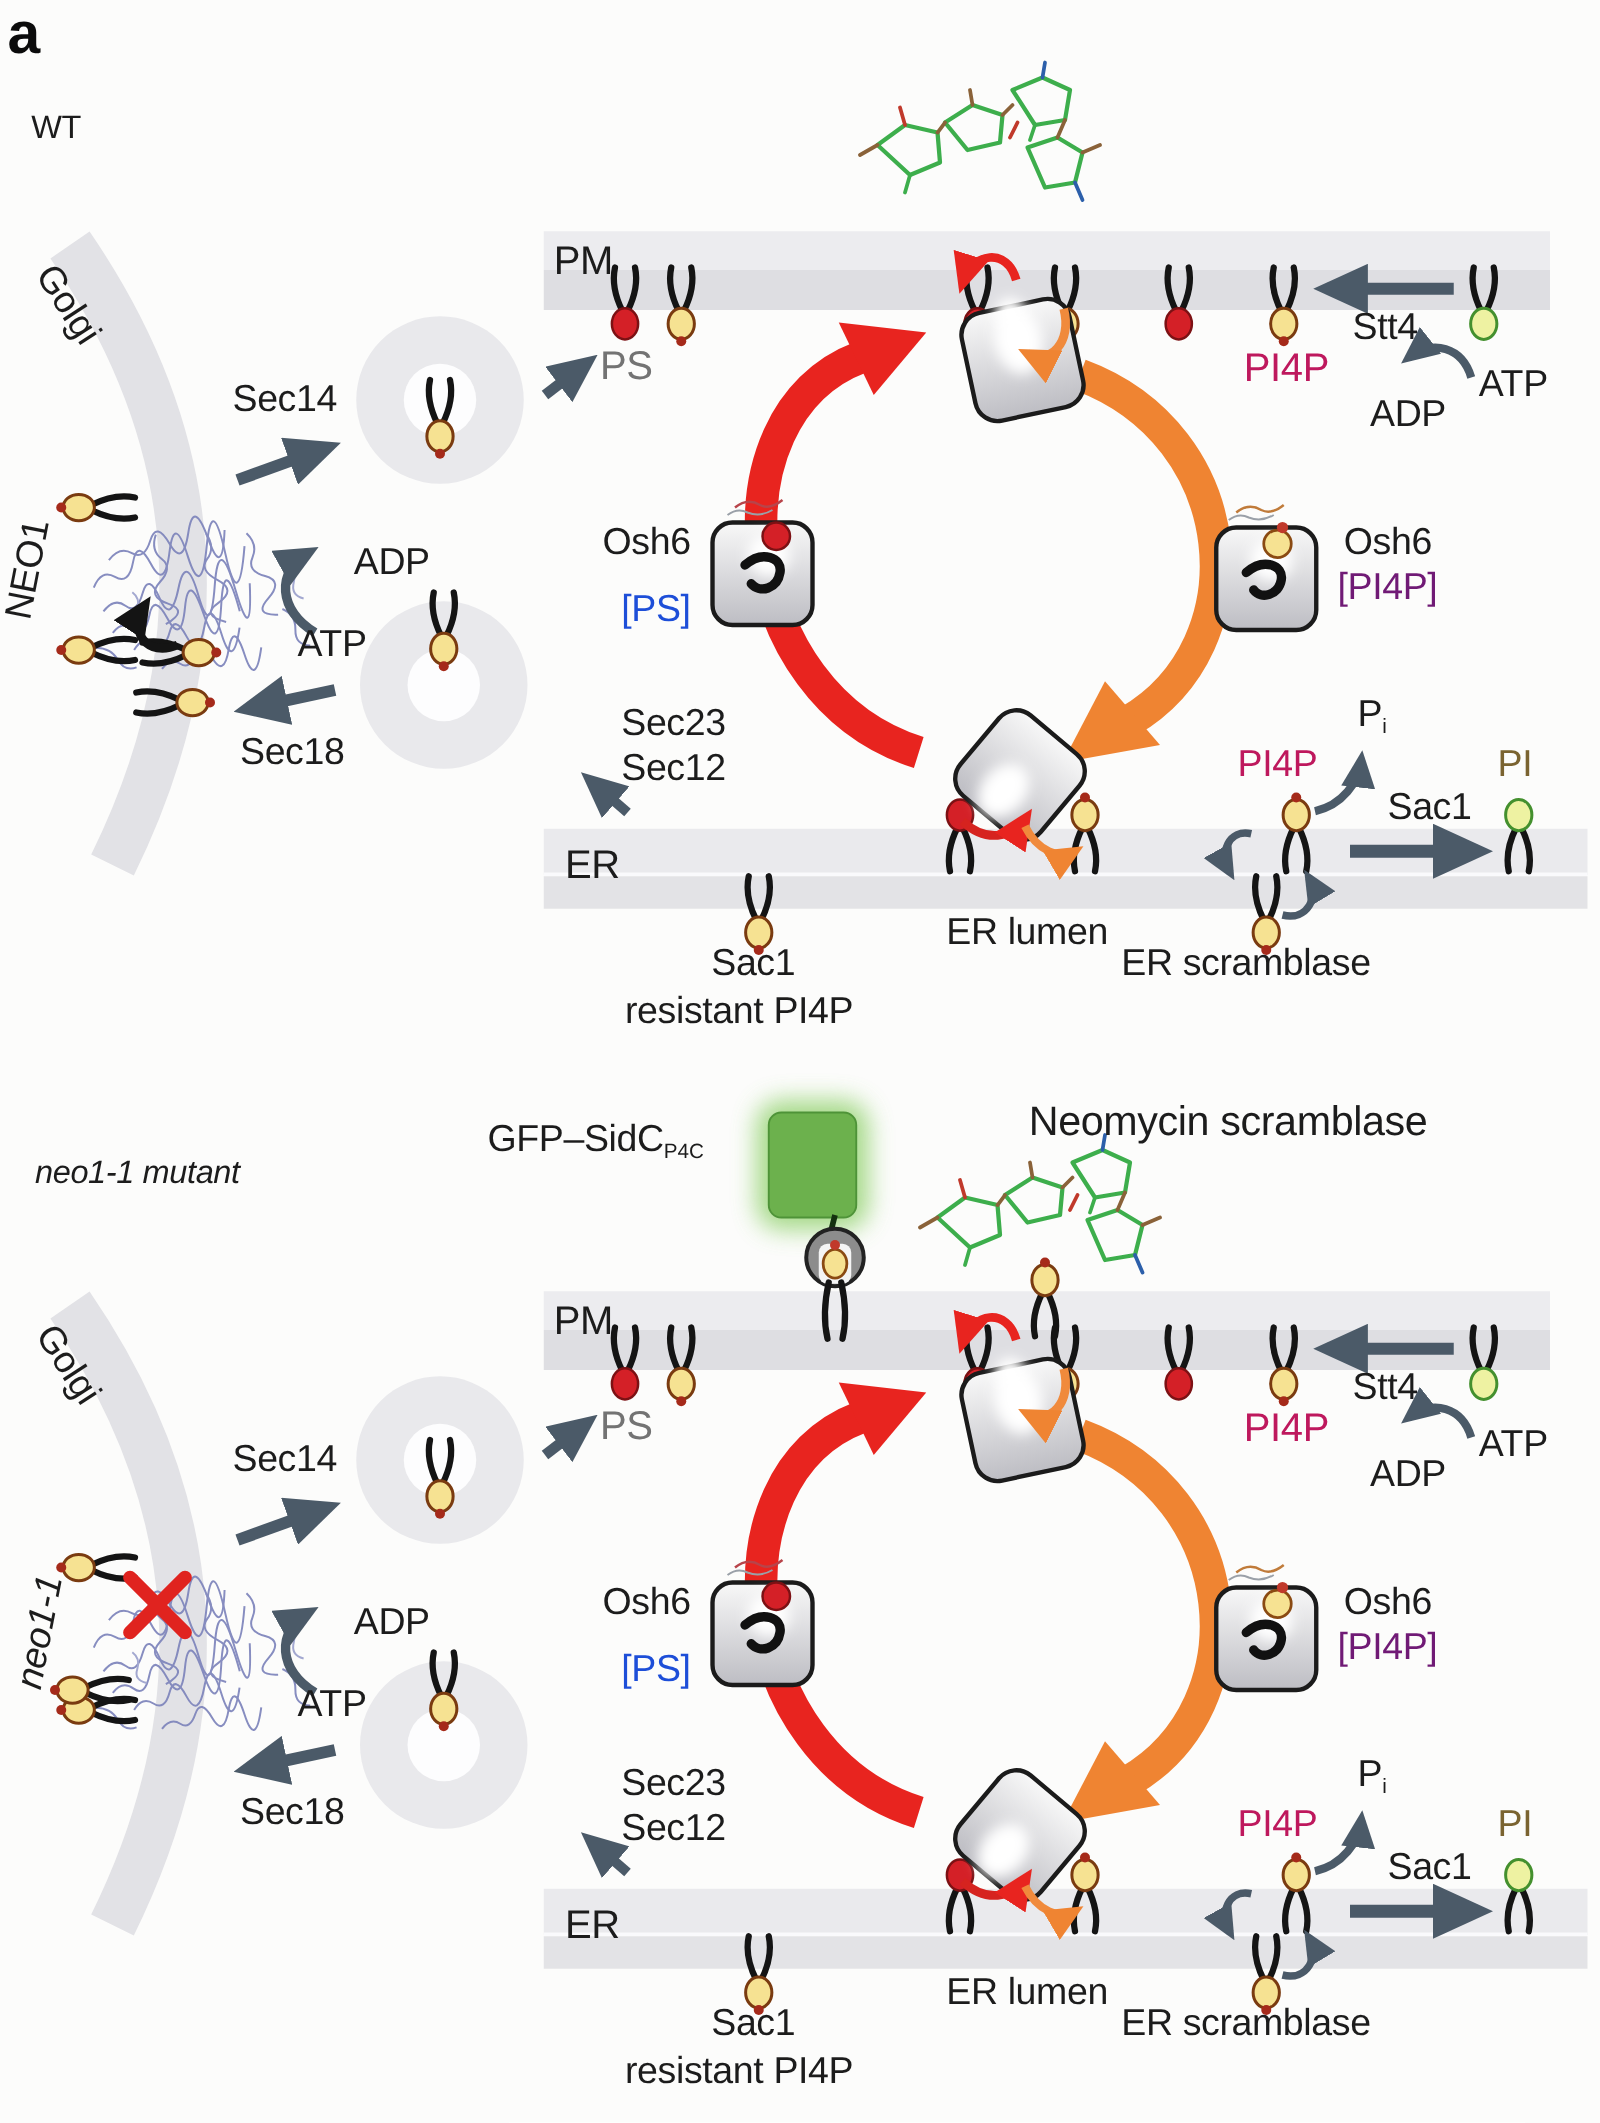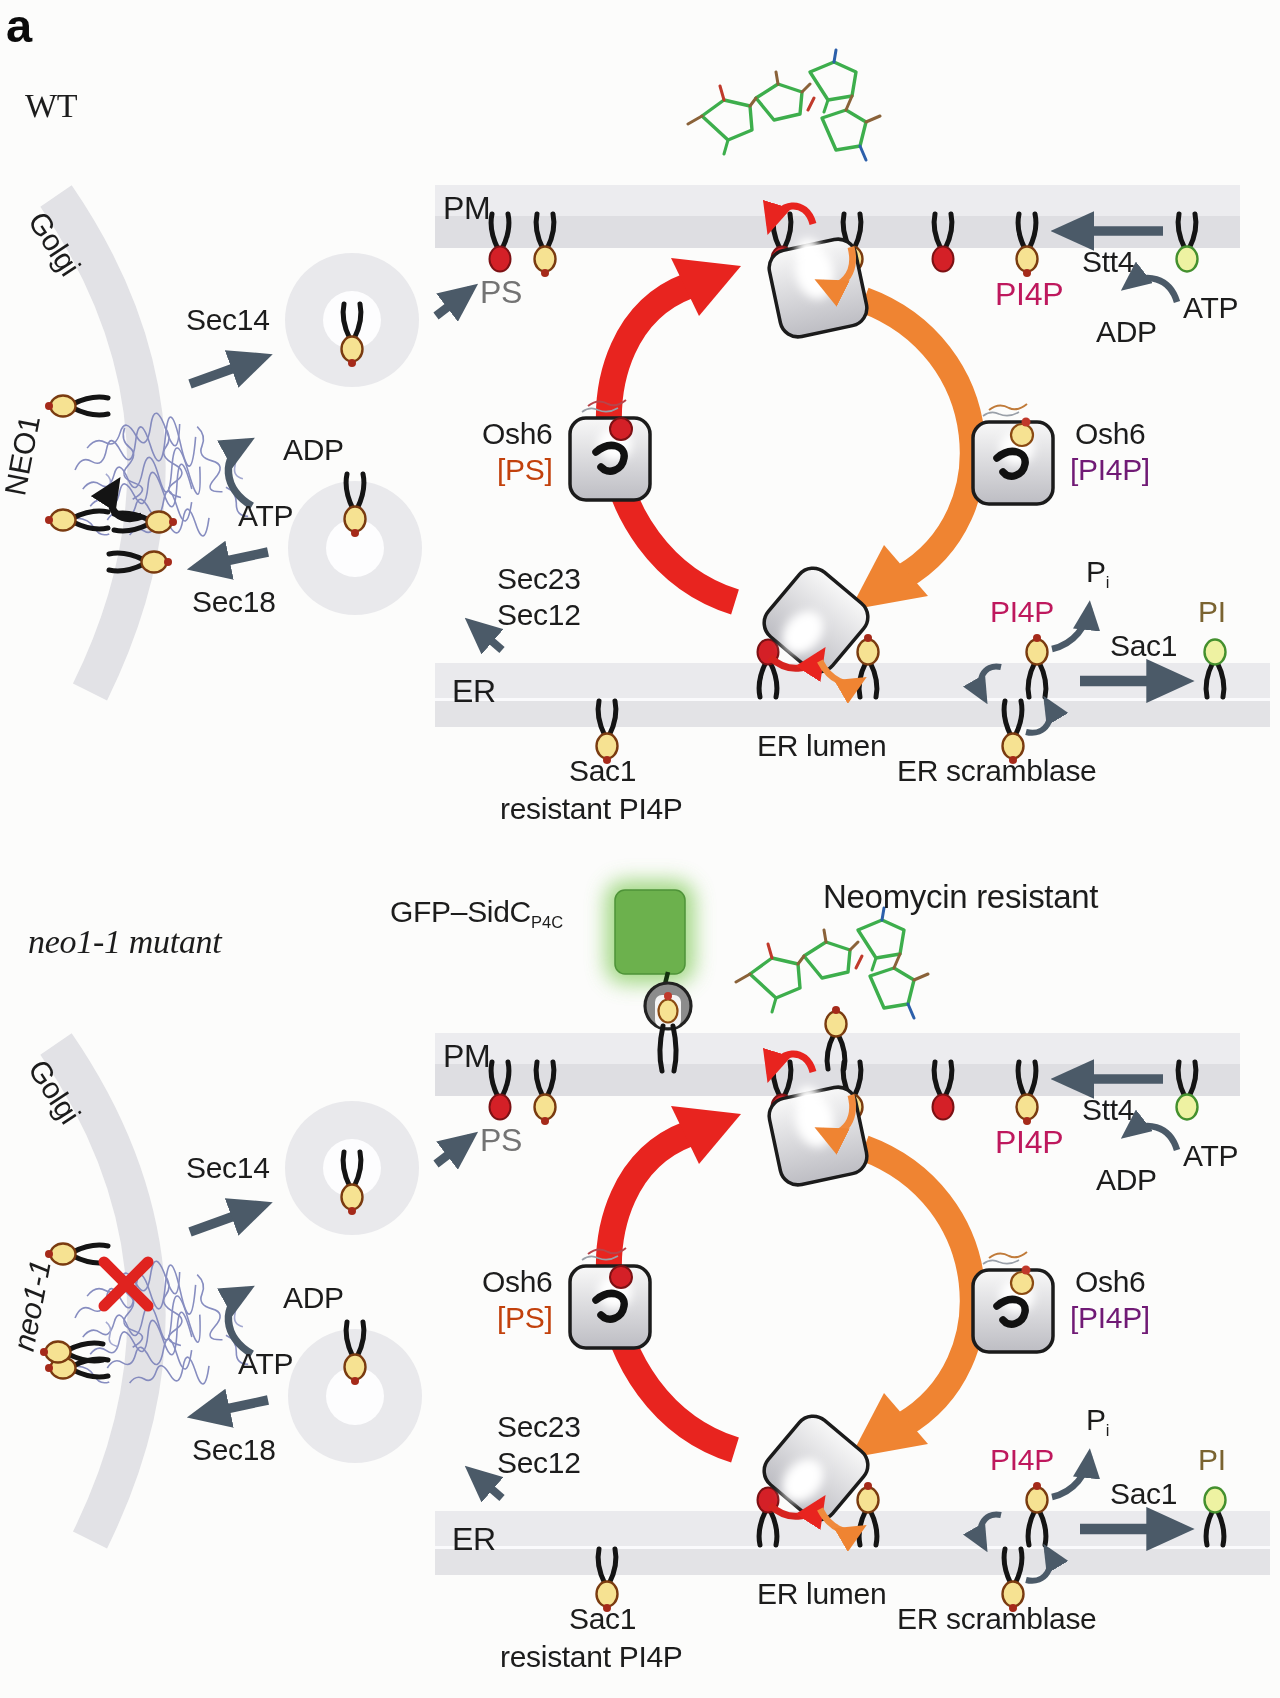--- a/index.html
+++ b/index.html
@@ -3,26 +3,26 @@
 <meta charset="utf-8">
 <style>
   html,body{margin:0;padding:0;background:#ffffff;}
   .stage{position:relative;width:1280px;height:1698px;background:#fcfcfb;overflow:hidden;
          font-family:"Liberation Sans",sans-serif;}
   .stage svg{position:absolute;left:0;top:0;}
   .lbl{position:absolute;font-size:30px;line-height:1.04;color:#1c1c1c;white-space:nowrap;
        letter-spacing:-0.3px;}
   .sz32{font-size:32px;}
   .sz33{font-size:33px;}
-  .sz34{font-size:34px;font-family:Liberation Serif, serif;}
+  .sz34{font-size:26px;}
   .panel-letter{font-size:47px;font-weight:bold;color:#0b0b0b;}
   .it{font-style:italic;}
   .red{color:#737373;}
   .org{color:#be185d;}
-  .mutred{color:#c2410c;}
+  .mutred{color:#1d4ed8;margin-top:18px;}
   .mutorg{color:#701a75;}
   .brown{color:#7a6330;}
   .rot{transform:rotate(-79deg);transform-origin:center;}
   .golgirot{transform:rotate(57deg);transform-origin:center;}
   sub.sm{font-size:0.55em;vertical-align:-0.35em;letter-spacing:0;}
 </style>
 </head>
 <body>
 
 <div class="stage">
@@ -256,21 +256,21 @@
 <div class="lbl" style="left:569px;top:755px;">Sac1</div>
 <div class="lbl" style="left:500px;top:793px;">resistant PI4P</div>
 <div class="lbl" style="left:757px;top:730px;">ER lumen</div>
 <div class="lbl" style="left:897px;top:755px;">ER scramblase</div>
 <div class="lbl org" style="left:990px;top:596px;">PI4P</div>
 <div class="lbl" style="left:1086px;top:556px;"><span>P</span><sub class="sm">i</sub></div>
 <div class="lbl" style="left:1110px;top:630px;">Sac1</div>
 <div class="lbl brown" style="left:1198px;top:596px;">PI</div>
 
 <div class="lbl sz34 it" style="left:28px;top:924px;">neo1-1 mutant</div>
-<div class="lbl sz33" style="left:823px;top:880px;">Neomycin resistant</div>
+<div class="lbl sz33" style="left:823px;top:880px;">Neomycin scramblase</div>
 <div class="lbl" style="left:390px;top:896px;text-align:center;"><span>GFP–SidC</span><sub class="sm">P4C</sub></div>
 <div class="lbl golgirot" style="left:20px;top:1076px;">Golgi</div>
 <div class="lbl rot it" style="left:-14px;top:1290px;">neo1-1</div>
 <div class="lbl" style="left:186px;top:1152px;">Sec14</div>
 <div class="lbl" style="left:283px;top:1282px;">ADP</div>
 <div class="lbl" style="left:238px;top:1348px;">ATP</div>
 <div class="lbl" style="left:192px;top:1434px;">Sec18</div>
 <div class="lbl sz32" style="left:443px;top:1040px;">PM</div>
 <div class="lbl sz32 red" style="left:480px;top:1124px;">PS</div>
 <div class="lbl sz32 org" style="left:995px;top:1126px;">PI4P</div>

